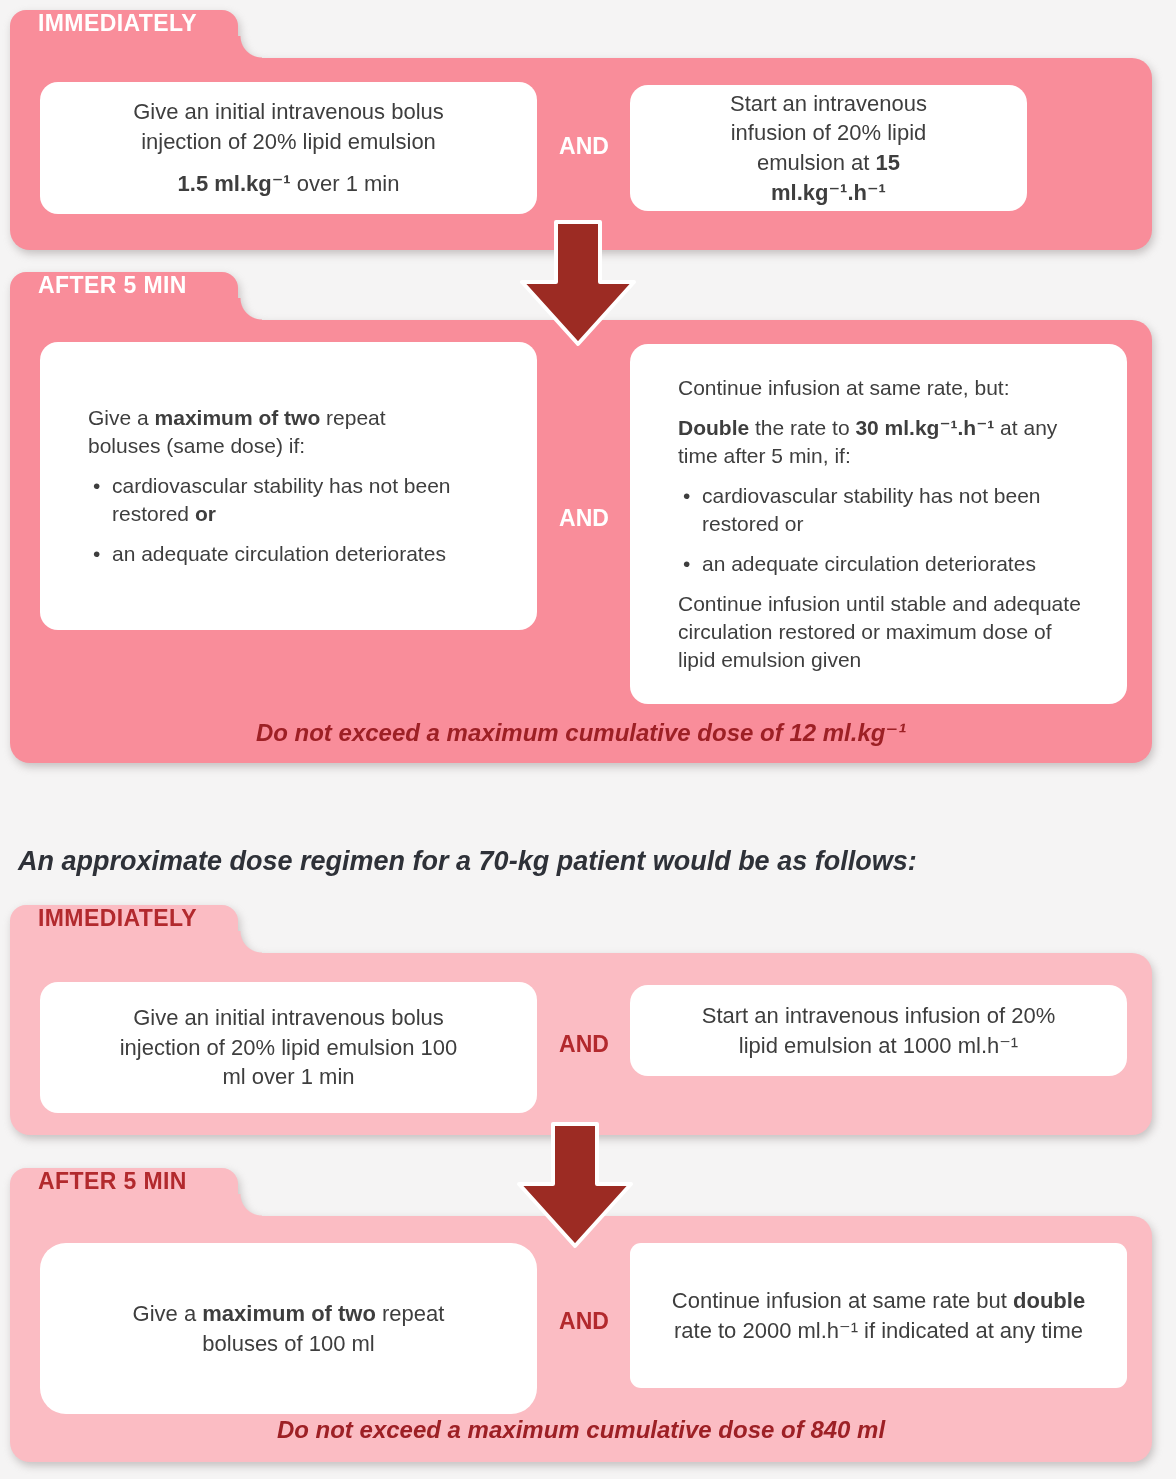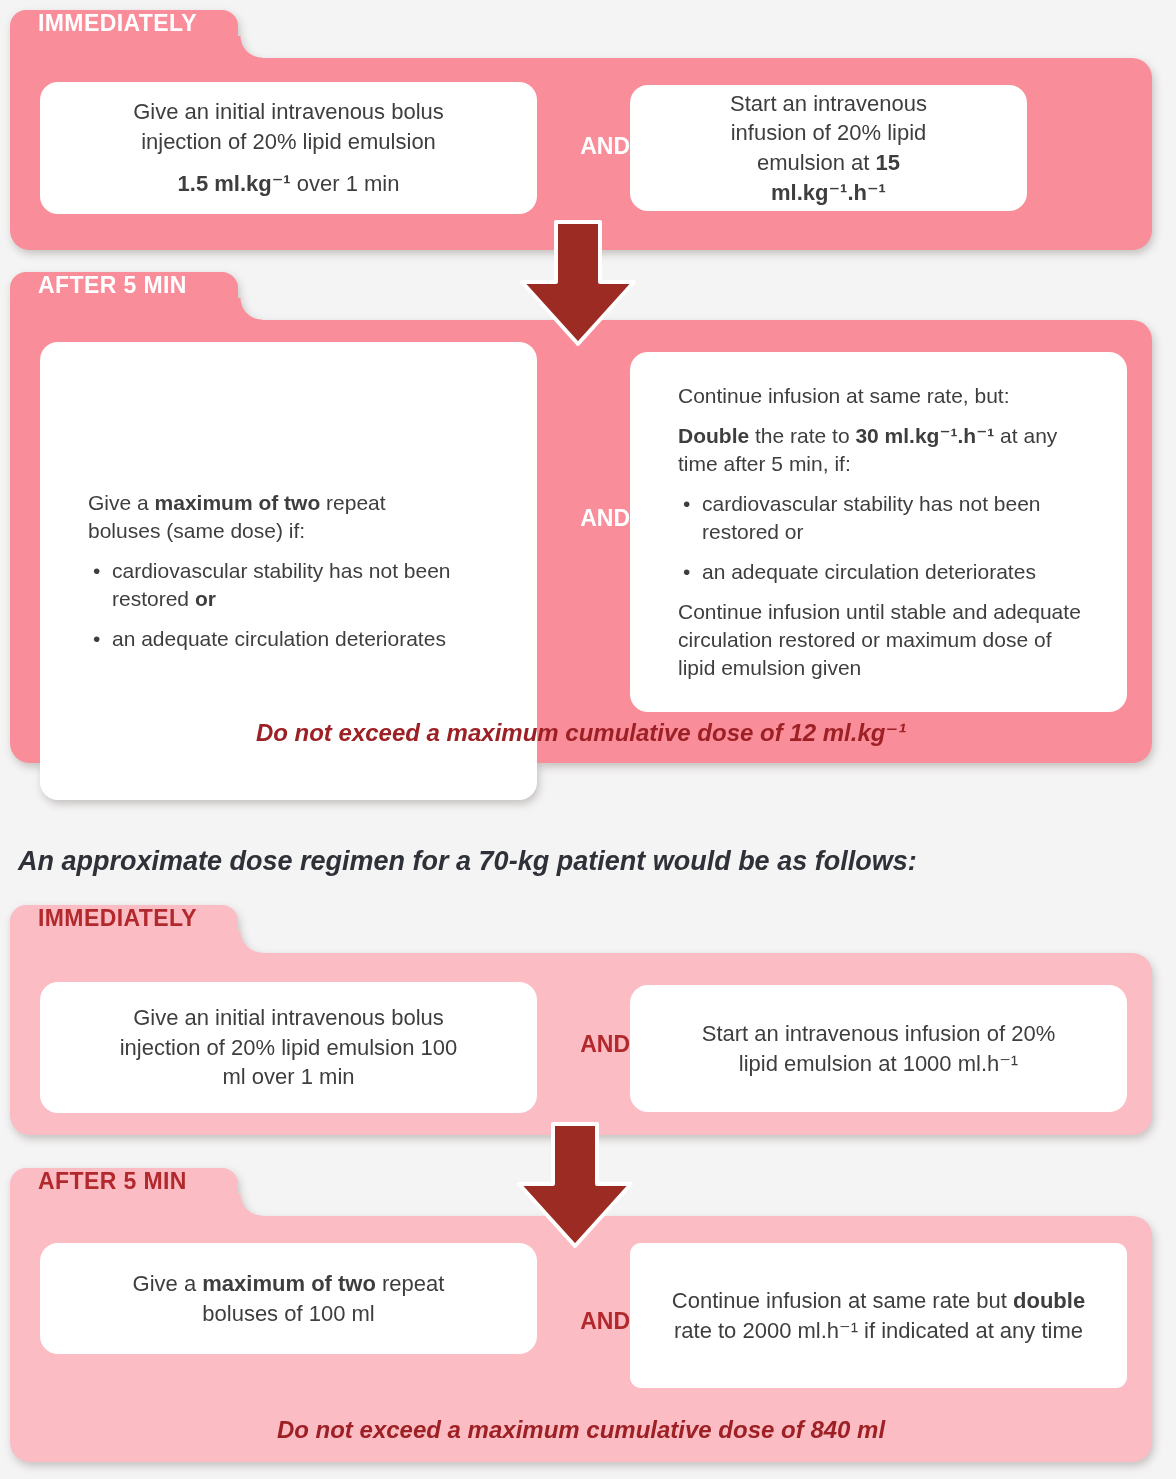--- a/index.html
+++ b/index.html
@@ -23,21 +23,21 @@
   .light .tab{color:#b2292d;}
   .wbox{position:absolute;background:#ffffff;border-radius:18px;box-sizing:border-box;
         display:flex;flex-direction:column;justify-content:center;
         color:#3e3e3e;}
   .wbox.center{text-align:center;}
   .fs22{font-size:22px;line-height:1.35;}
   .fs21{font-size:21px;line-height:1.33;}
   .para + .para{margin-top:12px;}
   .para.bullet{position:relative;padding-left:24px;}
   .para.bullet::before{content:"\2022";position:absolute;left:5px;}
-  .and{position:absolute;left:528px;width:92px;text-align:right;
+  .and{position:absolute;left:528px;width:92px;text-align:center;
        font-weight:bold;font-size:23px;}
   .dark .and{color:#ffffff;}
   .light .and{color:#b2292d;}
   .warning{position:absolute;left:0;width:100%;text-align:center;
            font-weight:bold;font-style:italic;font-size:24px;color:#9d2025;}
   .flow-arrow{position:absolute;width:120px;height:128px;z-index:6;}
   .heading{position:absolute;left:18px;top:846px;width:1120px;
            font-weight:800;font-style:italic;font-size:27px;color:#2e3138;}
 </style>
 </head>
@@ -61,27 +61,27 @@
 
 <svg class="flow-arrow" style="left:518px;top:220px;" viewBox="0 0 120 128">
   <polygon points="38,2 82,2 82,62 116,62 60,124 4,62 38,62" fill="#9c2b23" stroke="#ffffff" stroke-width="4" stroke-linejoin="round"></polygon>
 </svg>
 
 <div class="sect dark" style="top:272px;">
   <div class="tab">
     <span>AFTER 5 MIN</span>
   </div>
   <div class="bodyP" style="height:443px;">
-    <div class="wbox fs21" style="left:30px;top:22px;width:497px;height:458px;padding:0 86px 0 48px;">
+    <div class="wbox fs21" style="left:30px;top:22px;width:497px;height:288px;padding:0 86px 0 48px;">
         <div class="para"><span>Give a </span><span style="font-weight: 700;">maximum of two</span><span> repeat boluses (same dose) if:</span></div>
         <div class="para bullet"><span>cardiovascular stability has not been restored </span><span style="font-weight: 700;">or</span></div>
         <div class="para bullet"><span>an adequate circulation deteriorates</span></div>
       </div>
     <div class="and" style="top:185px;">AND</div>
-    <div class="wbox fs21" style="left:620px;top:32px;width:497px;height:360px;padding:0 44px 0 48px;">
+    <div class="wbox fs21" style="left:620px;top:24px;width:497px;height:360px;padding:0 44px 0 48px;">
         <div class="para"><span>Continue infusion at same rate, but:</span></div>
         <div class="para"><span style="font-weight: 700;">Double</span><span> the rate to </span><span style="font-weight: 700;">30 ml.kg⁻¹.h⁻¹</span><span> at any time after 5 min, if:</span></div>
         <div class="para bullet"><span>cardiovascular stability has not been restored or</span></div>
         <div class="para bullet"><span>an adequate circulation deteriorates</span></div>
         <div class="para"><span>Continue infusion until stable and adequate circulation restored or maximum dose of lipid emulsion given</span></div>
       </div>
     <div class="warning" style="bottom:16px;">Do not exceed a maximum cumulative dose of 12 ml.kg⁻¹</div>
   </div>
 </div>
 
@@ -89,36 +89,36 @@
 
 <div class="sect light" style="top:905px;">
   <div class="tab">
     <span>IMMEDIATELY</span>
   </div>
   <div class="bodyP" style="height:182px;">
     <div class="wbox center fs22" style="left:30px;top:29px;width:497px;height:131px;padding:0 70px;">
         <div class="para"><span>Give an initial intravenous bolus injection of 20% lipid emulsion 100 ml over 1 min</span></div>
       </div>
     <div class="and" style="top:78px;">AND</div>
-    <div class="wbox center fs22" style="left:620px;top:32px;width:497px;height:127px;padding:0 70px;">
+    <div class="wbox center fs22" style="left:620px;top:32px;width:497px;height:91px;padding:0 70px;">
         <div class="para"><span>Start an intravenous infusion of 20% lipid emulsion at 1000 ml.h⁻¹</span></div>
       </div>
   </div>
 </div>
 
 <svg class="flow-arrow" style="left:515px;top:1122px;" viewBox="0 0 120 128">
   <polygon points="38,2 82,2 82,62 116,62 60,124 4,62 38,62" fill="#9c2b23" stroke="#ffffff" stroke-width="4" stroke-linejoin="round"></polygon>
 </svg>
 
 <div class="sect light" style="top:1168px;">
   <div class="tab">
     <span>AFTER 5 MIN</span>
   </div>
   <div class="bodyP" style="height:246px;">
-    <div class="wbox center fs22" style="left:30px;top:27px;width:497px;height:111px;padding:0 80px;">
+    <div class="wbox center fs22" style="left:30px;top:27px;width:497px;height:171px;padding:0 80px;border-radius:26px;">
         <div class="para"><span>Give a </span><span style="font-weight: 700;">maximum of two</span><span> repeat boluses of 100 ml</span></div>
       </div>
     <div class="and" style="top:92px;">AND</div>
     <div class="wbox center fs22" style="left:620px;top:27px;width:497px;height:145px;padding:0 36px;border-radius:11px;">
         <div class="para"><span>Continue infusion at same rate but </span><span style="font-weight: 700;">double</span><span> rate to 2000 ml.h⁻¹ if indicated at any time</span></div>
       </div>
     <div class="warning" style="bottom:18px;">Do not exceed a maximum cumulative dose of 840 ml</div>
   </div>
 </div>
 

